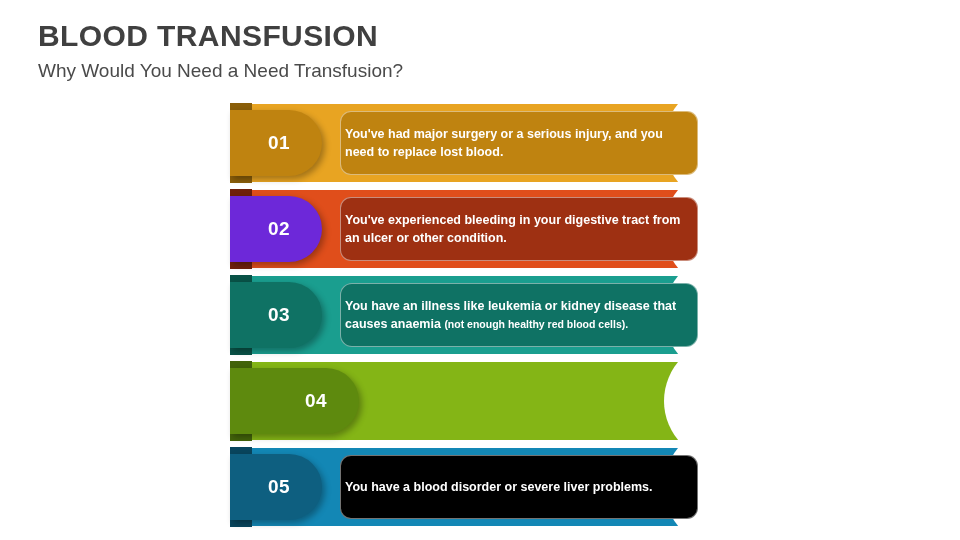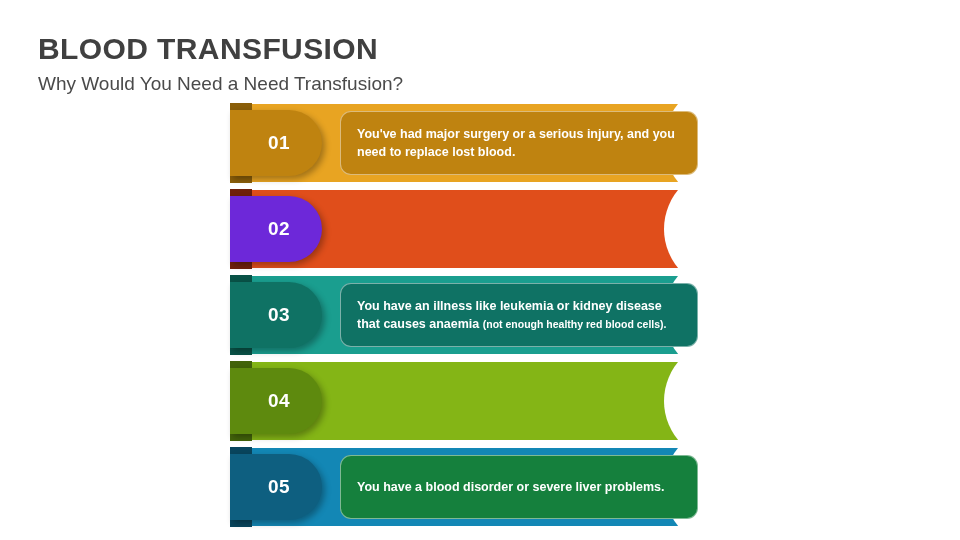--- a/index.html
+++ b/index.html
@@ -21,21 +21,21 @@
     left: 38px;
     top: 16px;
     width: 880px;
   }
   #page-title {
     font-size: 30px;
     font-weight: bold;
     color: #404040;
     letter-spacing: 0.4px;
     line-height: 1.15;
-    margin: 16px 0 6px 0;
+    margin: 3px 0 6px 0;
     white-space: nowrap;
   }
   #page-subtitle {
     font-size: 19px;
     font-weight: normal;
     color: #4a4a4a;
     line-height: 1.2;
     margin: 0;
     white-space: nowrap;
   }
@@ -115,21 +115,21 @@
     position: absolute;
     left: 104px;
     top: 7px;
     width: 358px;
     height: 64px;
     border-radius: 11px;
     border: 1px solid rgba(255,255,255,0.45);
     box-sizing: border-box;
     display: flex;
     align-items: center;
-    padding: 0 16px;
+    padding: 0 4px;
     z-index: 2;
   }
   .panel-text {
     color: #ffffff;
     font-size: 12.5px;
     font-weight: bold;
     line-height: 1.45;
   }
   .panel-text .small {
     font-size: 10.5px;
@@ -161,54 +161,57 @@
     </div>
     <div class="row">
       <div class="band">
         <div class="band-body" style="background: rgb(224, 78, 27);"></div>
         <div class="band-bite"></div>
         <div class="fold top" style="background: rgb(111, 32, 11);"></div>
         <div class="fold bottom" style="background: rgb(111, 32, 11);"></div>
         <div class="tab" style="background: #6d28d9;">
           <span class="tab-num">02</span>
         </div>
+        <div class="panel" style="background: rgb(158, 48, 18);">
+          <div class="panel-text"><span>You've experienced bleeding in your digestive tract from an ulcer or other condition.</span></div>
+        </div>
       </div>
     </div>
     <div class="row">
       <div class="band">
         <div class="band-body" style="background: rgb(26, 158, 143);"></div>
         <div class="band-bite"></div>
         <div class="fold top" style="background: rgb(9, 82, 71);"></div>
         <div class="fold bottom" style="background: rgb(9, 82, 71);"></div>
         <div class="tab" style="background: rgb(15, 114, 100); text-align: center;">
           <span class="tab-num">03</span>
         </div>
-        <div class="panel" style="background: rgb(15, 114, 100);">
+        <div class="panel" style="background: rgb(15, 114, 100); border-radius: 12px;">
           <div class="panel-text"><span>You have an illness like leukemia or kidney disease that causes anaemia </span><span class="small">(not enough healthy red blood cells).</span></div>
         </div>
       </div>
     </div>
     <div class="row">
       <div class="band">
         <div class="band-body" style="background: rgb(132, 181, 22);"></div>
         <div class="band-bite"></div>
         <div class="fold top" style="background: rgb(66, 99, 10);"></div>
         <div class="fold bottom" style="background: rgb(66, 99, 10);"></div>
-        <div class="tab" style="background: rgb(94, 138, 14);">
+        <div class="tab" style="background: rgb(94, 138, 14); padding-left: 37px;">
           <span class="tab-num">04</span>
         </div>
       </div>
     </div>
     <div class="row">
       <div class="band">
         <div class="band-body" style="background: rgb(19, 135, 181);"></div>
         <div class="band-bite"></div>
         <div class="fold top" style="background: rgb(9, 69, 93);"></div>
         <div class="fold bottom" style="background: rgb(9, 69, 93);"></div>
         <div class="tab" style="background: rgb(14, 95, 128); align-items: center;">
           <span class="tab-num">05</span>
         </div>
-        <div class="panel" style="background: #15803d;">
+        <div class="panel" style="background: #000000;">
           <div class="panel-text"><span>You have a blood disorder or severe liver problems.</span></div>
         </div>
       </div>
     </div>
   </div>
 
 </body></html>

